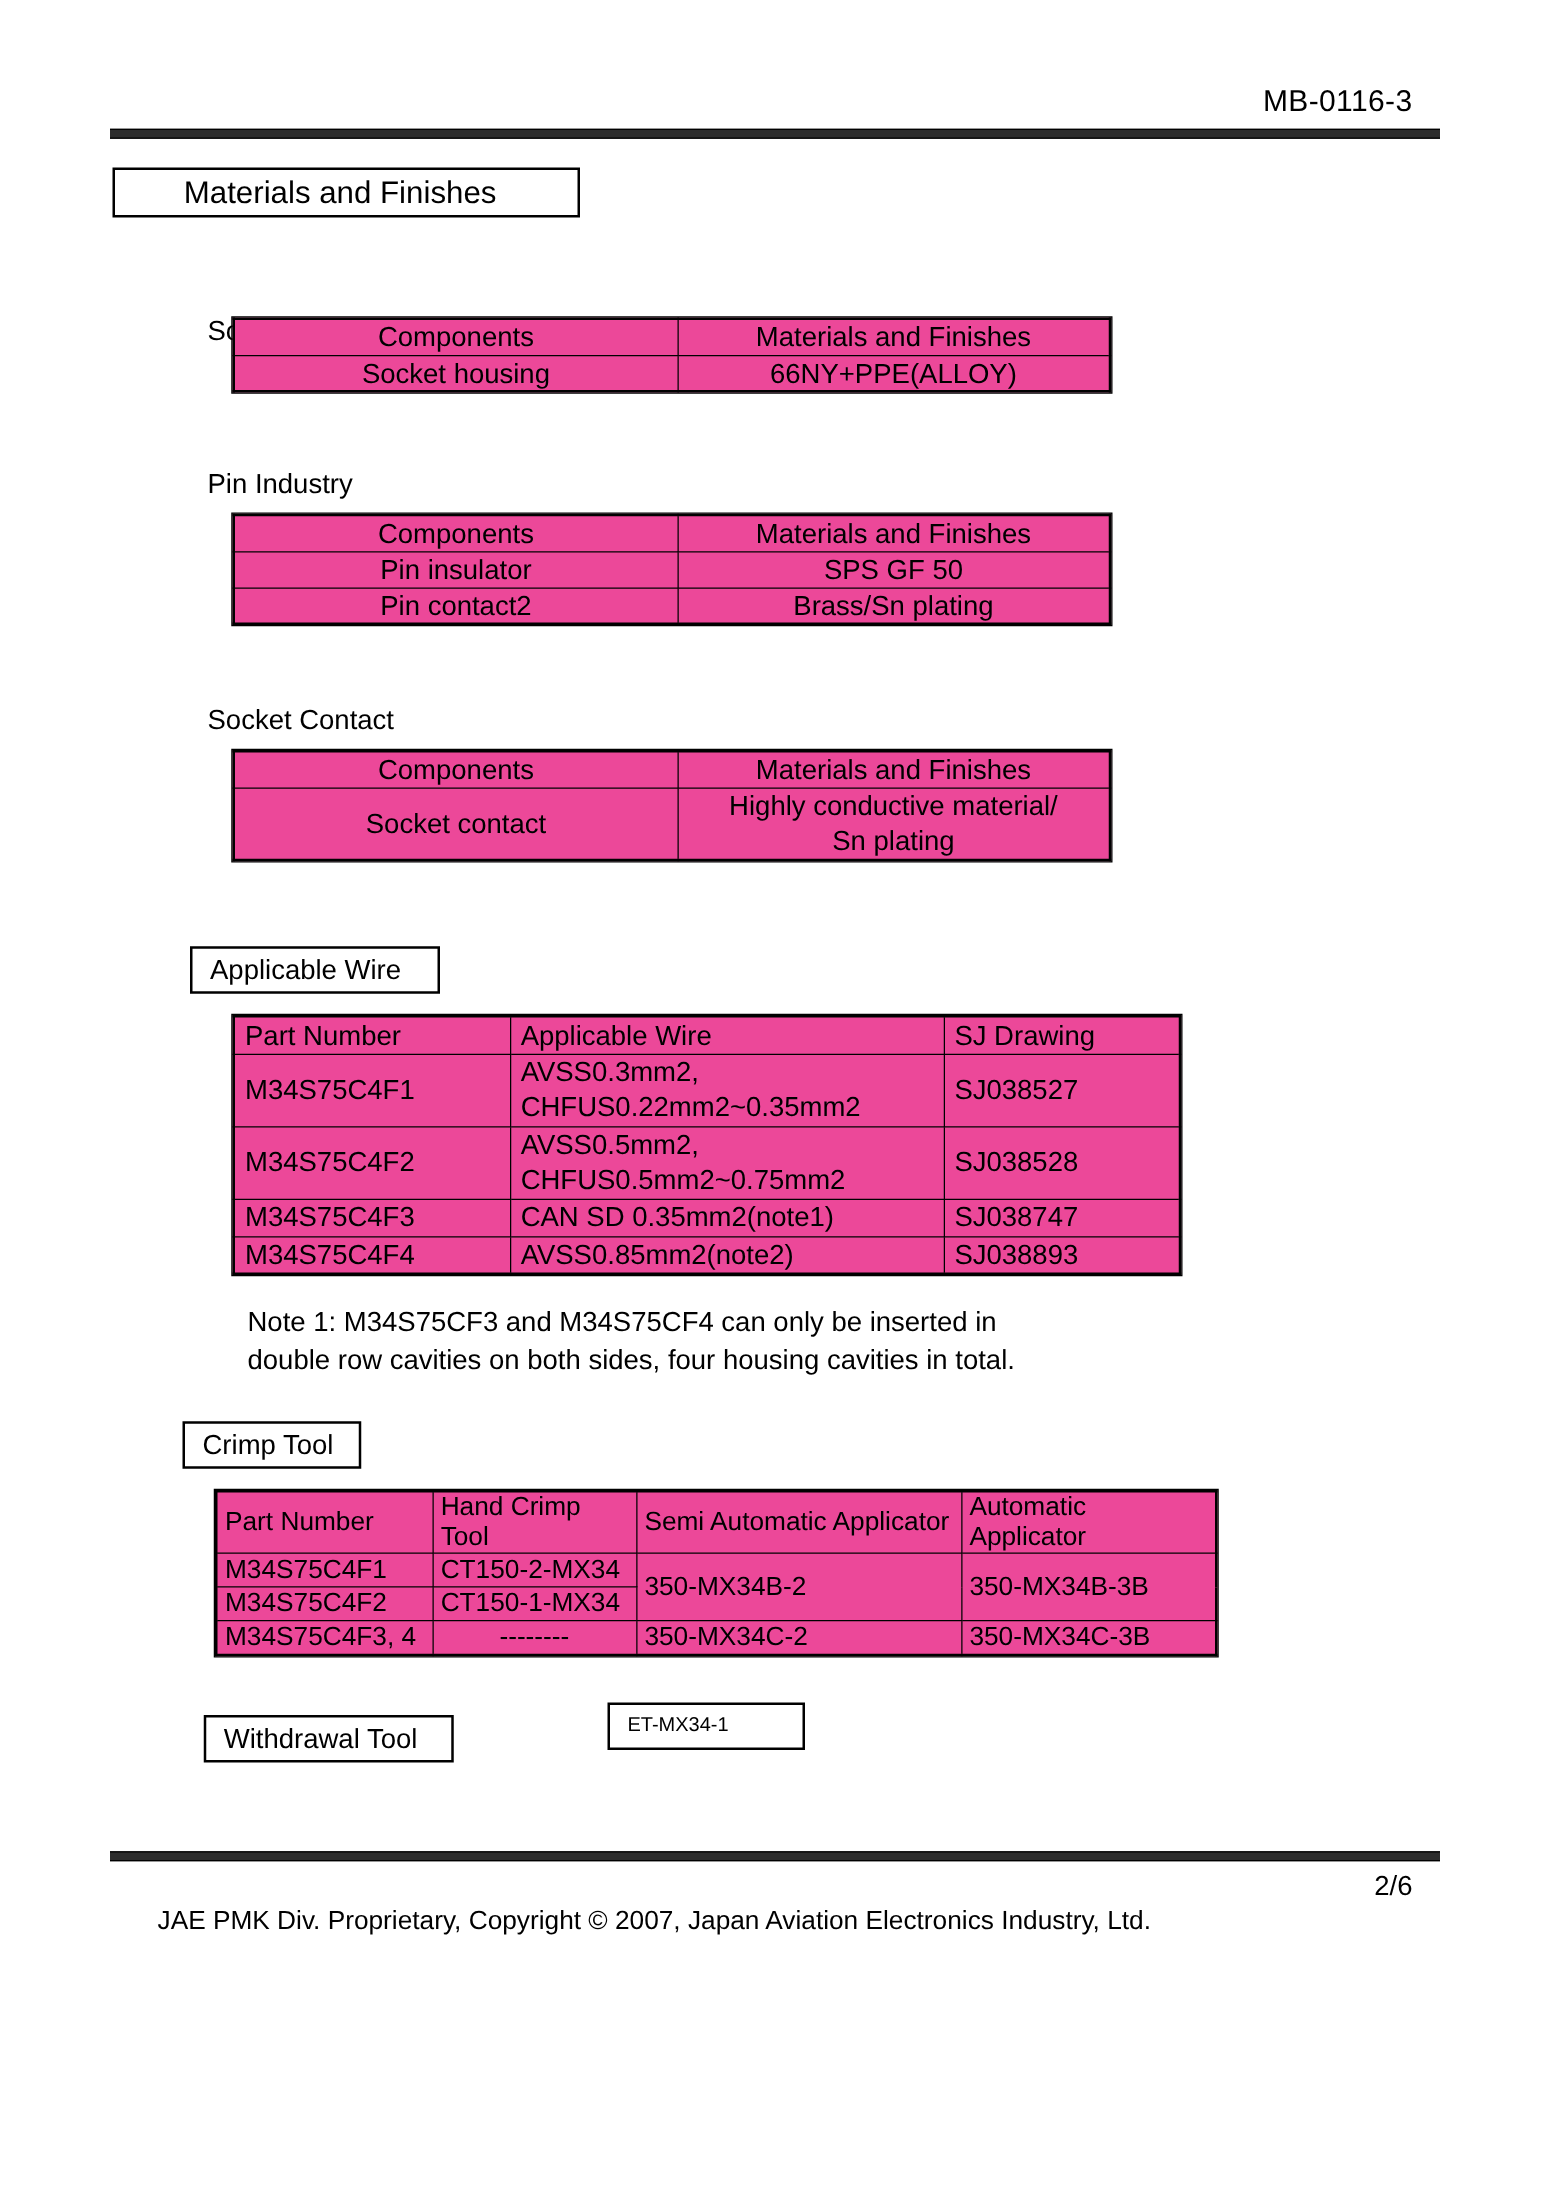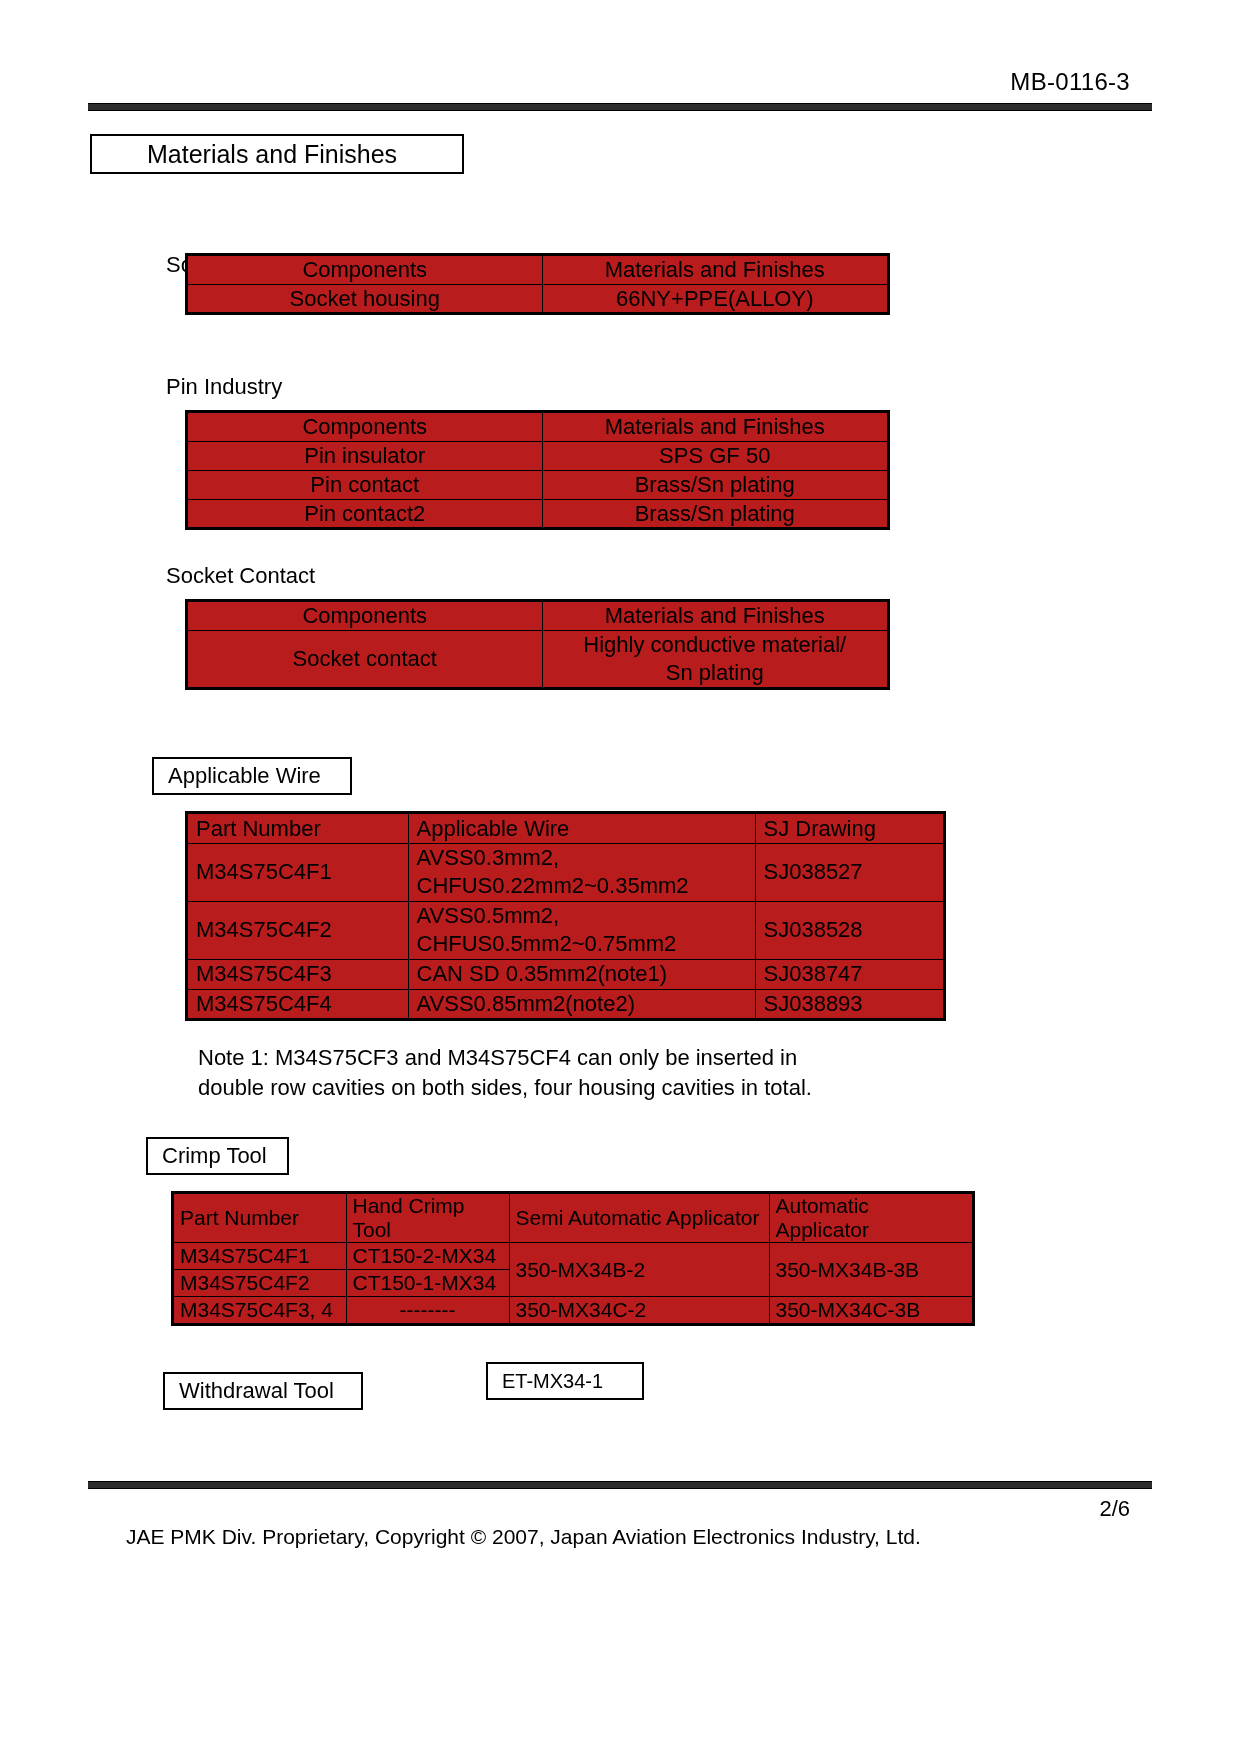--- a/index.html
+++ b/index.html
@@ -88,38 +88,38 @@
   }
   #withdrawal-tool-box span { font-size: 22px; }
 
   #withdrawal-tool-value-box {
     left: 486px;
     top: 1362px;
     width: 158px;
     height: 38px;
     padding-left: 14px;
   }
-  #withdrawal-tool-value-box span { font-size: 20px; }
+  #withdrawal-tool-value-box span { font-size: 16px; }
 
   
   .sub-heading {
     position: absolute;
     font-size: 22px;
     white-space: nowrap;
   }
   #heading-socket-connector { left: 166px; top: 217px; margin-top: 35px; }
   #heading-pin-connector    { left: 166px; top: 374px; }
   #heading-socket-contact   { left: 166px; top: 563px; }
 
   
   table.grid {
     position: absolute;
     border-collapse: collapse;
     table-layout: fixed;
-    background: #b91c1c;
+    background: #ec4899;
     padding-left: 40px;
   }
   table.grid td, table.grid th {
     border: 1px solid #000;
     font-weight: normal;
     font-size: 22px;
     padding: 0 6px;
     line-height: 1.15;
     vertical-align: middle;
     box-sizing: border-box;
@@ -243,24 +243,20 @@
     <tbody>
         <tr>
       <td class="col-components">Components</td>
       <td class="col-materials">Materials and Finishes</td>
     </tr>
     <tr>
       <td>Pin insulator</td>
       <td>SPS GF 50</td>
     </tr>
     <tr>
-      <td>Pin contact</td>
-      <td>Brass/Sn plating</td>
-    </tr>
-    <tr>
       <td>Pin contact2</td>
       <td>Brass/Sn plating</td>
     </tr>
   </tbody>
     </table>
 
   <div class="sub-heading" id="heading-socket-contact">Socket Contact</div>
   <table class="grid mat-table" id="table-socket-contact">
     <tbody>
         <tr>

